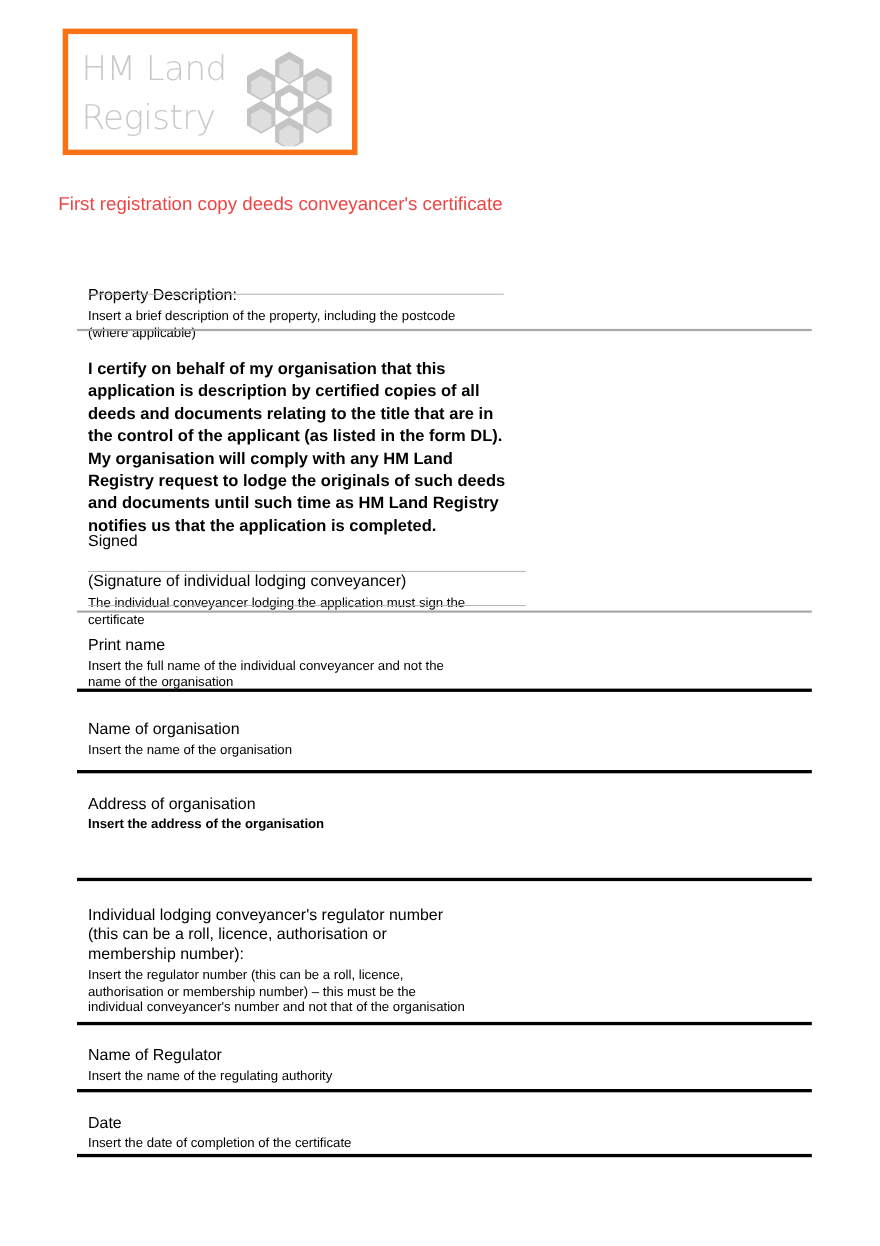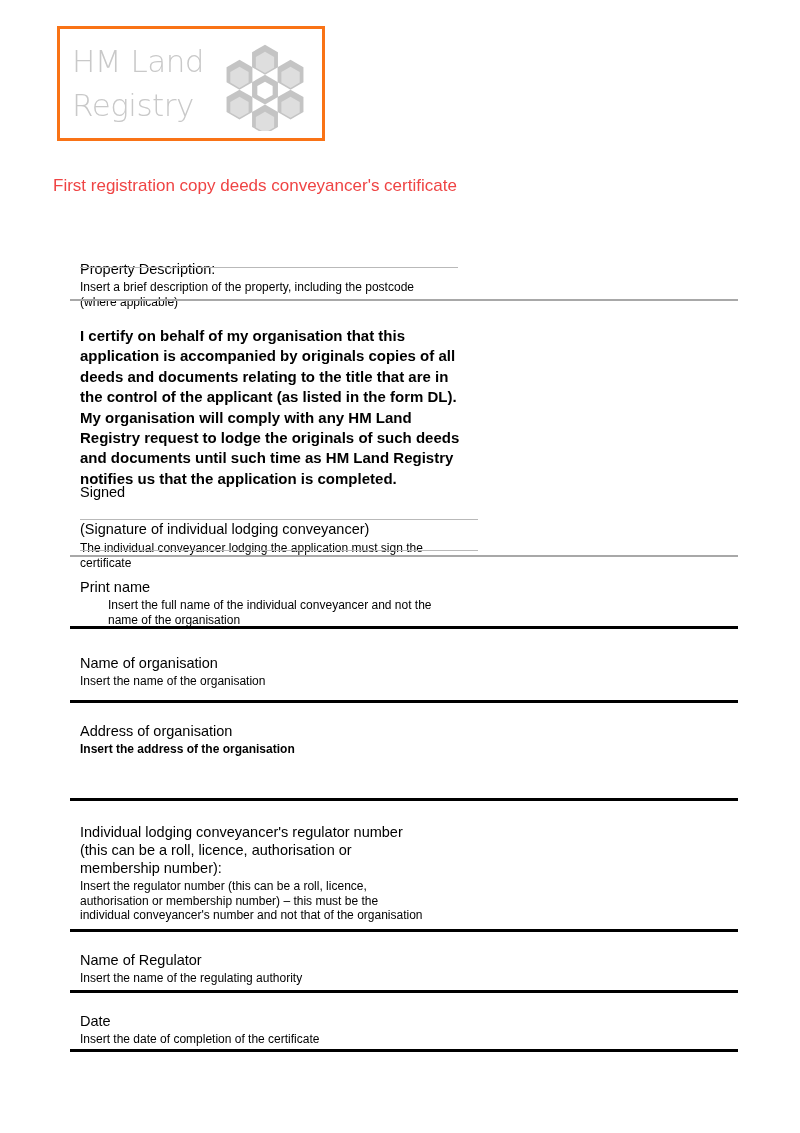--- a/index.html
+++ b/index.html
@@ -24,21 +24,21 @@
     overflow: hidden;
   }
 
   
   .logo-box {
     position: absolute;
     left: 57px;
     top: 26px;
     width: 268px;
     height: 115px;
-    border: 3px solid #f97316;
+    border: 5px solid #f97316;
     background: #ffffff;
     box-sizing: border-box;
   }
   .logo-text {
     position: absolute;
     left: 12px;
     top: 10px;
     font-family: "DejaVu Sans", sans-serif;
     font-size: 31px;
     line-height: 44px;
@@ -146,21 +146,21 @@
     <div class="fld-hint" style="margin-top:2px;">
       <div>Insert a brief description of the property, including the postcode</div>
       <div>(where applicable)</div>
     </div>
   </div>
   <div class="rule-hair" style="left:80px; top:267px; width:378px;"></div>
   <div class="rule-gray" style="top:299px;"></div>
 
   <div class="sec body-para" style="top:326px; width:420px;">
     <div>I certify on behalf of my organisation that this</div>
-    <div>application is accompanied by originals copies of all</div>
+    <div>application is description by certified copies of all</div>
     <div>deeds and documents relating to the title that are in</div>
     <div>the control of the applicant (as listed in the form DL).</div>
     <div>My organisation will comply with any HM Land</div>
     <div>Registry request to lodge the originals of such deeds</div>
     <div>and documents until such time as HM Land Registry</div>
     <div>notifies us that the application is completed.</div>
   </div>
 
   <div class="sec" style="top:483px;">
     <div class="fld-label">Signed</div>
@@ -169,21 +169,21 @@
       <div>The individual conveyancer lodging the application must sign the</div>
       <div>certificate</div>
     </div>
   </div>
   <div class="rule-hair" style="left:80px; top:519px; width:398px;"></div>
   <div class="rule-hair" style="left:80px; top:550px; width:398px;"></div>
   <div class="rule-gray" style="top:555px;"></div>
 
   <div class="sec" style="top:578px;">
     <div class="fld-label">Print name</div>
-    <div class="fld-hint" style="margin-top:2px;margin-left:28px;">
+    <div class="fld-hint" style="margin-top:2px;">
       <div>Insert the full name of the individual conveyancer and not the</div>
       <div>name of the organisation</div>
     </div>
   </div>
   <div class="rule-heavy" style="top:626px;"></div>
 
   <div class="sec" style="top:654px;">
     <div class="fld-label">Name of organisation</div>
     <div class="fld-hint" style="margin-top:2px;">Insert the name of the organisation</div>
   </div>

